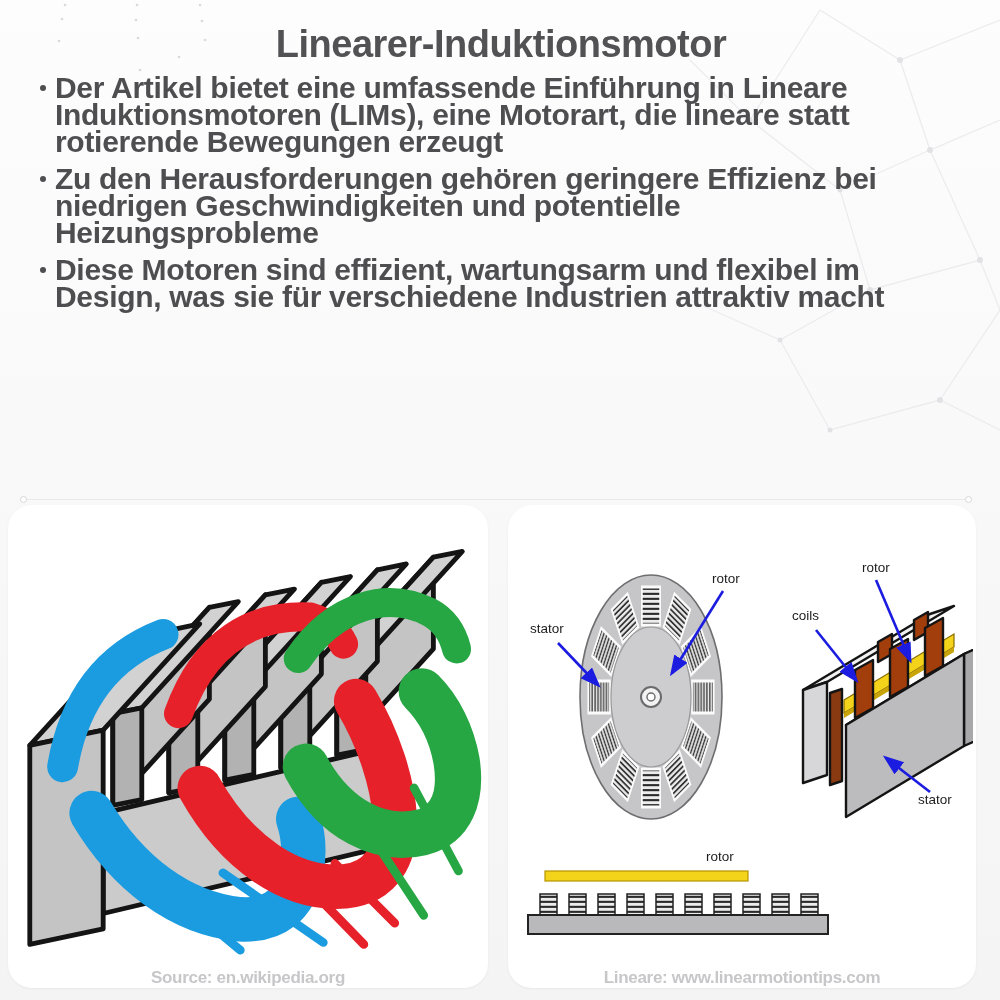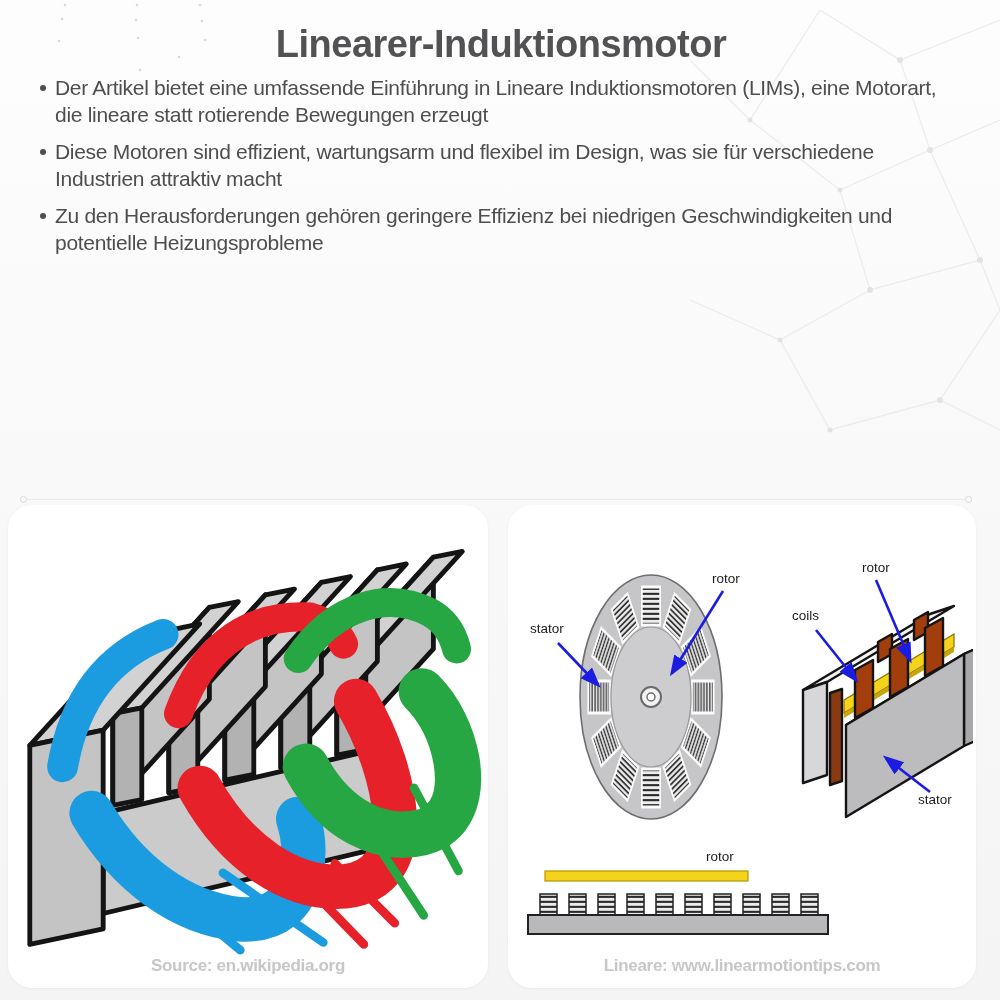--- a/index.html
+++ b/index.html
@@ -13,41 +13,41 @@
   .bg-dots{position:absolute;top:0;left:0;pointer-events:none;}
   .page-title{
     position:absolute;top:22px;left:0;width:1000px;text-align:center;
     font-size:38px;font-weight:700;letter-spacing:-0.5px;color:#525254;margin:1px;
   }
   .bullet-list{
     position:absolute;top:74px;left:40px;width:912px;margin:0;padding:0;list-style:none;
   }
   .bullet-list li{
     position:relative;padding-left:15px;margin-bottom:10px;
-    font-size:21px;line-height:27px;font-weight:400;letter-spacing:-0.3px;color:#4e4e50;
+    font-size:30px;line-height:27px;font-weight:700;letter-spacing:-0.3px;color:#4e4e50;
   }
   .bullet-list li::before{
     content:"";position:absolute;left:0;top:11px;width:6px;height:6px;border-radius:50%;background:#4e4e50;
   }
   .divider{
     position:absolute;top:499px;left:20px;width:952px;height:1px;background:#e9e9eb;
   }
   .divider .node{
     position:absolute;top:-3px;width:5px;height:5px;border:1px solid #d7d7da;border-radius:50%;background:#fff;
   }
   .divider .node.left{left:0;}
   .divider .node.right{right:0;}
   .card{
     position:absolute;top:505px;height:483px;background:#ffffff;border-radius:24px;
     box-shadow:0 1px 3px rgba(0,0,0,0.05);
   }
   .card.left{left:8px;width:480px;}
   .card.right{left:508px;width:468px;}
   .source-caption{
-    position:absolute;bottom:12px;left:0;width:100%;text-align:center;
+    position:absolute;bottom:0;left:0;width:100%;text-align:center;
     font-size:17px;font-weight:600;letter-spacing:-0.3px;color:#c7c7c9;
   }
   .diagram{position:absolute;}
   .dlabel{font-size:13.5px;fill:#1d1d1f;font-family:"Liberation Sans",sans-serif;}
   .arrow{stroke:#1c1ce0;stroke-width:2.6;fill:none;}
   .core{fill:#d2d2d2;stroke:#141414;stroke-width:5;stroke-linejoin:round;}
   .core.side{fill:#c4c4c4;}
   .core.cap{fill:#b2b2b2;}
   .core.base{fill:#cbcbcb;}
   .ribbon{fill:none;stroke-linecap:round;stroke-linejoin:round;}
@@ -102,22 +102,22 @@
       <circle cx="205" cy="40" r="1.3"></circle>
     <circle cx="179" cy="57" r="1.3"></circle>
       <circle cx="140" cy="70" r="1.3"></circle>
   </g>
 </svg>
 
 <h1 class="page-title">Linearer-Induktionsmotor</h1>
 
 <ul class="bullet-list">
   <li>Der Artikel bietet eine umfassende Einführung in Lineare Induktionsmotoren (LIMs), eine Motorart, die lineare statt rotierende Bewegungen erzeugt</li>
+  <li>Zu den Herausforderungen gehören geringere Effizienz bei niedrigen Geschwindigkeiten und potentielle Heizungsprobleme</li>
   <li>Diese Motoren sind effizient, wartungsarm und flexibel im Design, was sie für verschiedene Industrien attraktiv macht</li>
-  <li>Zu den Herausforderungen gehören geringere Effizienz bei niedrigen Geschwindigkeiten und potentielle Heizungsprobleme</li>
 </ul>
 
 <div class="divider">
   <span class="node left"></span>
   <span class="node right"></span>
 </div>
 
 <div class="card left">
   <svg class="diagram" style="left:0;top:30px" width="480" height="420" viewBox="0 0 480 435">
 

